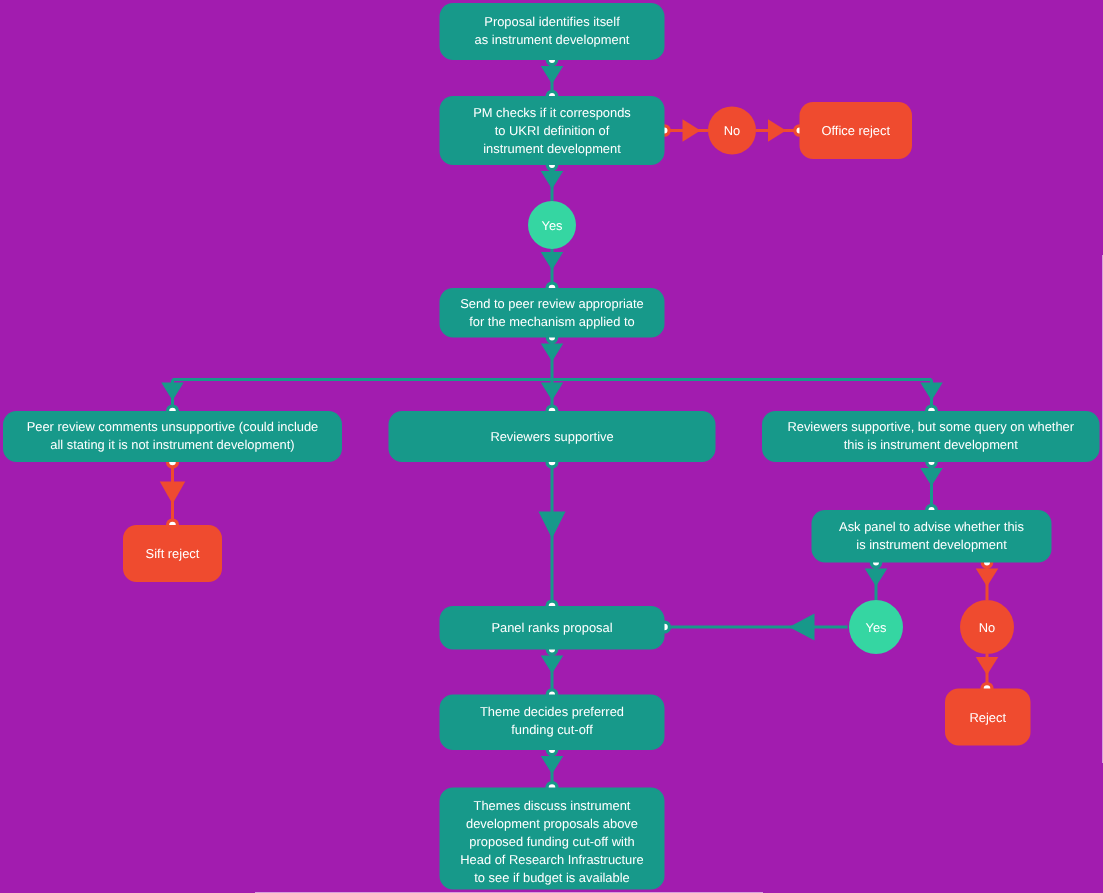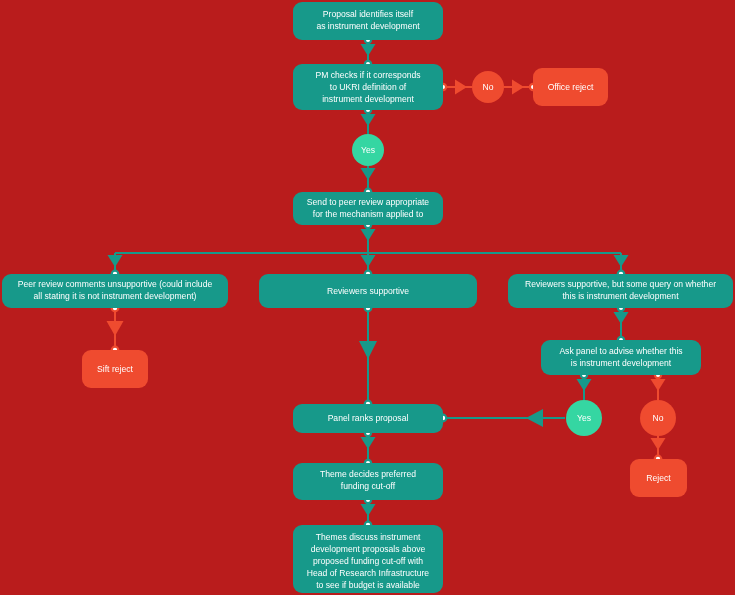--- a/index.html
+++ b/index.html
@@ -10,21 +10,21 @@
   body {
     width: 735px;
     height: 595px;
     font-family: "Liberation Sans", sans-serif;
     overflow: hidden;
   }
   #flowchart-root {
     position: relative;
     width: 735px;
     height: 595px;
-    background: #b91c1c;
+    background: #a21caf;
   }
   svg.flow {
     display: block;
     width: 735px;
     height: 595px;
   }
   text {
     font-family: "Liberation Sans", sans-serif;
     fill: #ffffff;
     font-size: 8.6px;

